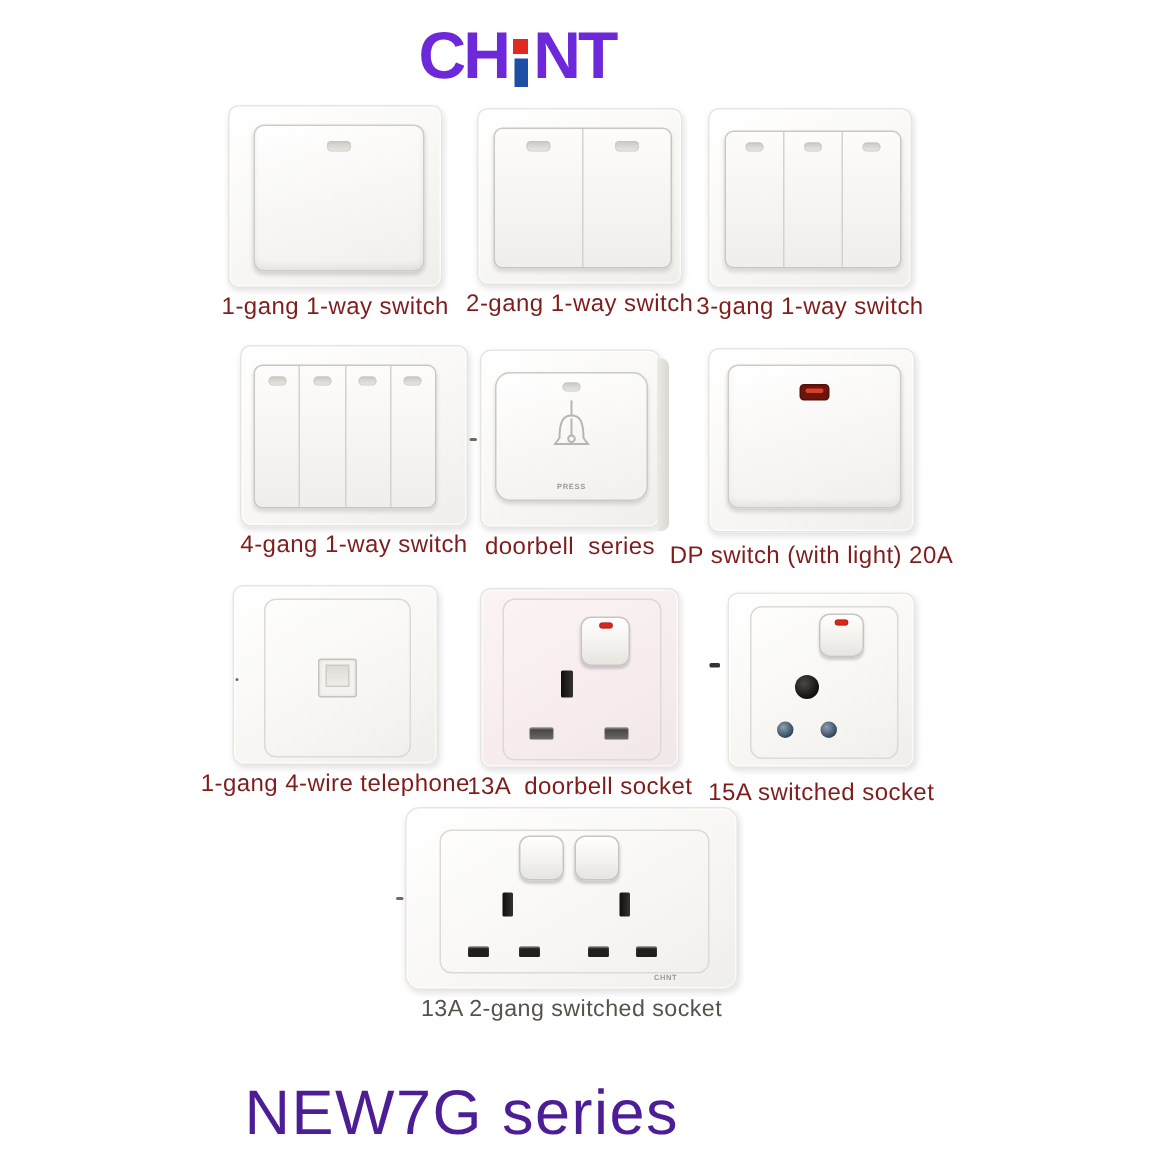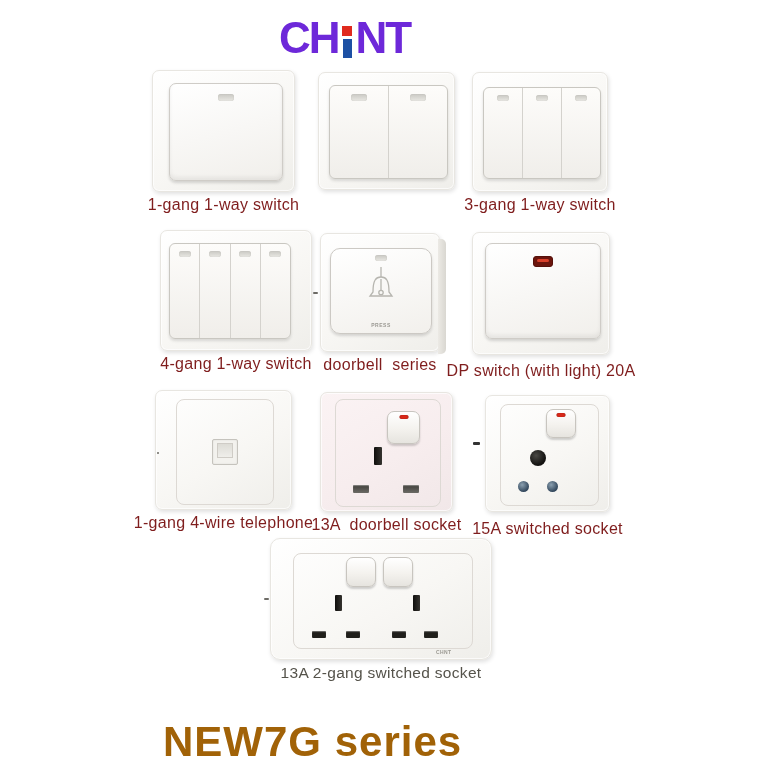--- a/index.html
+++ b/index.html
@@ -72,21 +72,21 @@
       background:#f3f2ee;box-shadow:inset 0 0 2px rgba(0,0,0,.1);}
   .tel-jack::after{content:"";position:absolute;left:4px;right:4px;top:3px;height:13px;
       background:linear-gradient(#dddcd6,#efeeea);border:1px solid #cfccc6;}
   .brand-mark{position:absolute;font-size:5px;letter-spacing:.4px;color:#9b9992;font-weight:700;}
 
   
   .mark{position:absolute;background:#6d6b66;border-radius:1px;}
 
   
   .series{position:absolute;left:163px;top:718px;font-size:42px;letter-spacing:1px;
-      color:#a16207;font-weight:700;}
+      color:#4c1d95;font-weight:400;}
 </style>
 </head>
 <body>
 
 <div class="page">
 
   <div class="logo">
     <span class="txt">CH</span>
     <span class="i-col">
       <span class="i-dot"></span>
@@ -108,20 +108,21 @@
     <div class="plate">
       <div class="rocker-group" style="left:10px;top:12px;width:117px;height:92px">
         <div class="gang">
           <span class="lens"></span>
           </div>
         <div class="gang">
           <span class="lens"></span>
           </div>
       </div>
     </div>
+    <figcaption class="cap">2-gang 1-way switch</figcaption>
   </figure>
 
   <figure class="product" style="left:472px;top:72px;width:136px;height:120px">
     <div class="plate">
       <div class="rocker-group" style="left:10px;top:14px;width:116px;height:90px">
         <div class="gang">
           <span class="lens lens--sm"></span>
           </div>
         <div class="gang">
           <span class="lens lens--sm"></span>

